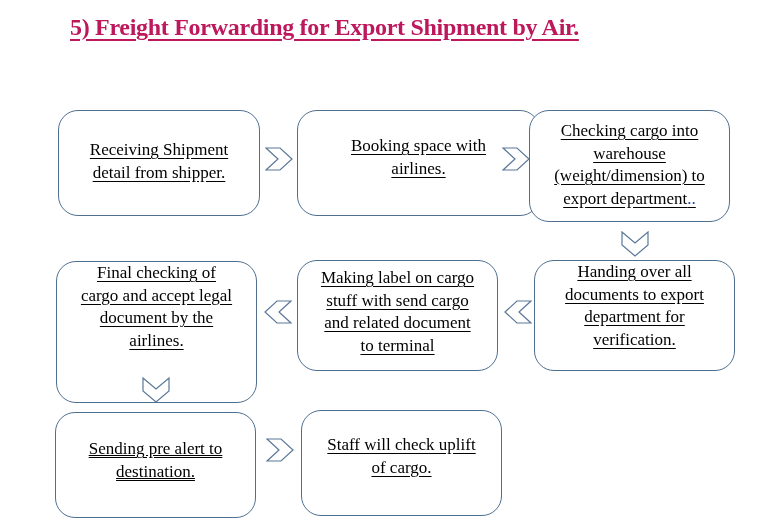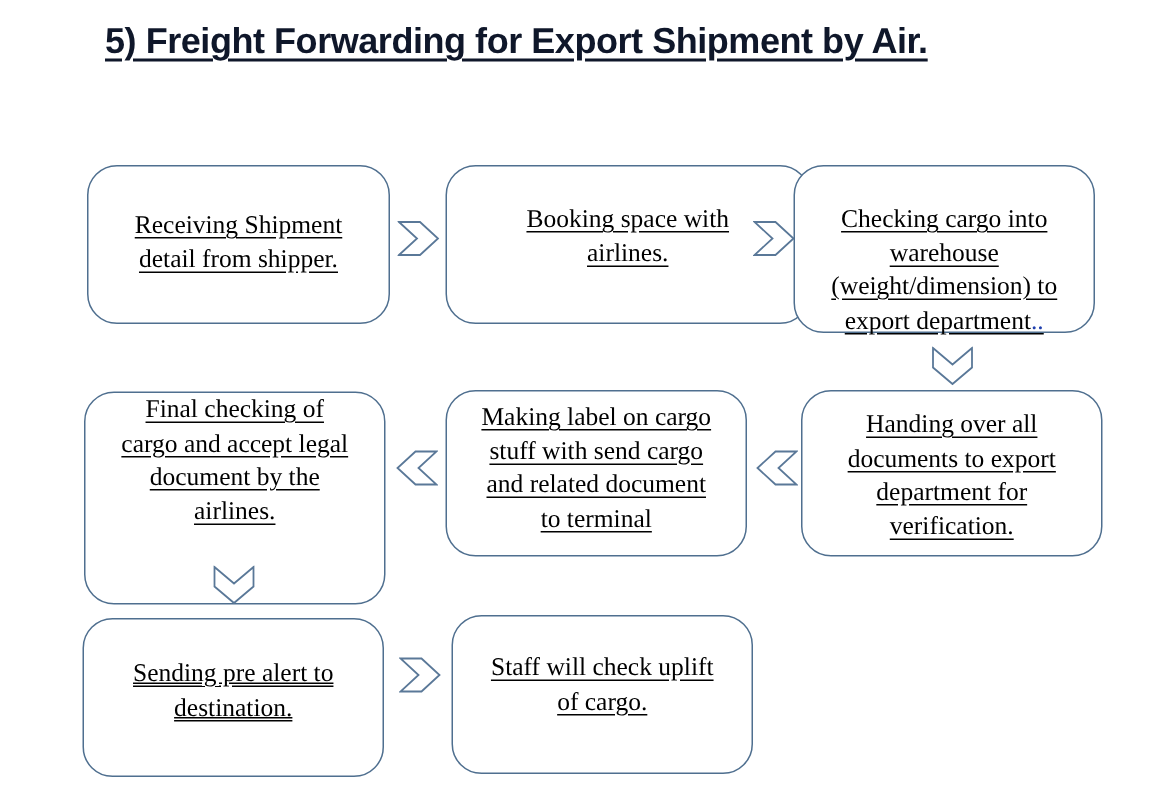--- a/index.html
+++ b/index.html
@@ -1,20 +1,20 @@
 <!DOCTYPE html>
 <html><head>
 <meta charset="utf-8">
 <style>
   html, body { margin:0; padding:0; background:#ffffff; }
   body { width:773px; height:531px; position:relative; overflow:hidden; }
   .title {
     position:absolute; left:70px; top:14px;
-    font-family:Liberation Sans, sans-serif;
-    font-weight:bold; font-size:24px; color:#0f172a;
+    font-family:Liberation Serif, serif;
+    font-weight:bold; font-size:24px; color:#be185d;
     text-decoration:underline; text-decoration-thickness:2px; text-underline-offset:4px;
     letter-spacing:-0.3px; white-space:nowrap;
   }
   .box {
     position:absolute; box-sizing:border-box;
     border:1.3px solid #4f6f8f; border-radius:20px; background:#fff;
     display:flex; justify-content:center; align-items:flex-start;
     font-family:"Liberation Serif", "DejaVu Serif", serif;
     font-size:17px; line-height:22.5px; color:#000; text-align:center;
   }
@@ -43,34 +43,34 @@
   <span class="txt">Booking space with
 airlines.</span>
 </div>
 
 <div class="arrow" style="left:502px; top:147px;">
   <svg width="28" height="24" viewBox="0 0 28 24">
       <path d="M1 1 L15 1 L27 12 L15 23 L1 23 L13 12 Z" fill="none" stroke="#5a7898" stroke-width="1.2"></path>
     </svg>
 </div>
 
-<div class="box" style="left:529px; top:110px; width:201px; height:112px; padding-top:24px;">
+<div class="box" style="left:529px; top:110px; width:201px; height:112px; padding-top:9px;">
   <span class="txt"><span>Checking cargo into
 warehouse
 (weight/dimension) to
 export department</span><span class="blue-dots">..</span></span>
 </div>
 
 <div class="arrow" style="left:621px; top:231px;">
   <svg width="28" height="26" viewBox="0 0 28 26">
       <path d="M1 1 L14 12 L27 1 L27 14 L14 25 L1 14 Z" fill="none" stroke="#5a7898" stroke-width="1.2"></path>
     </svg>
 </div>
 
-<div class="box" style="left:534px; top:260px; width:201px; height:111px; padding-top:11px;">
+<div class="box" style="left:534px; top:260px; width:201px; height:111px; ">
   <span class="txt">Handing over all
 documents to export
 department for
 verification.</span>
 </div>
 
 <div class="arrow" style="left:504px; top:300px;">
   <svg width="28" height="24" viewBox="0 0 28 24">
       <path d="M27 1 L13 1 L1 12 L13 23 L27 23 L15 12 Z" fill="none" stroke="#5a7898" stroke-width="1.2"></path>
     </svg>

